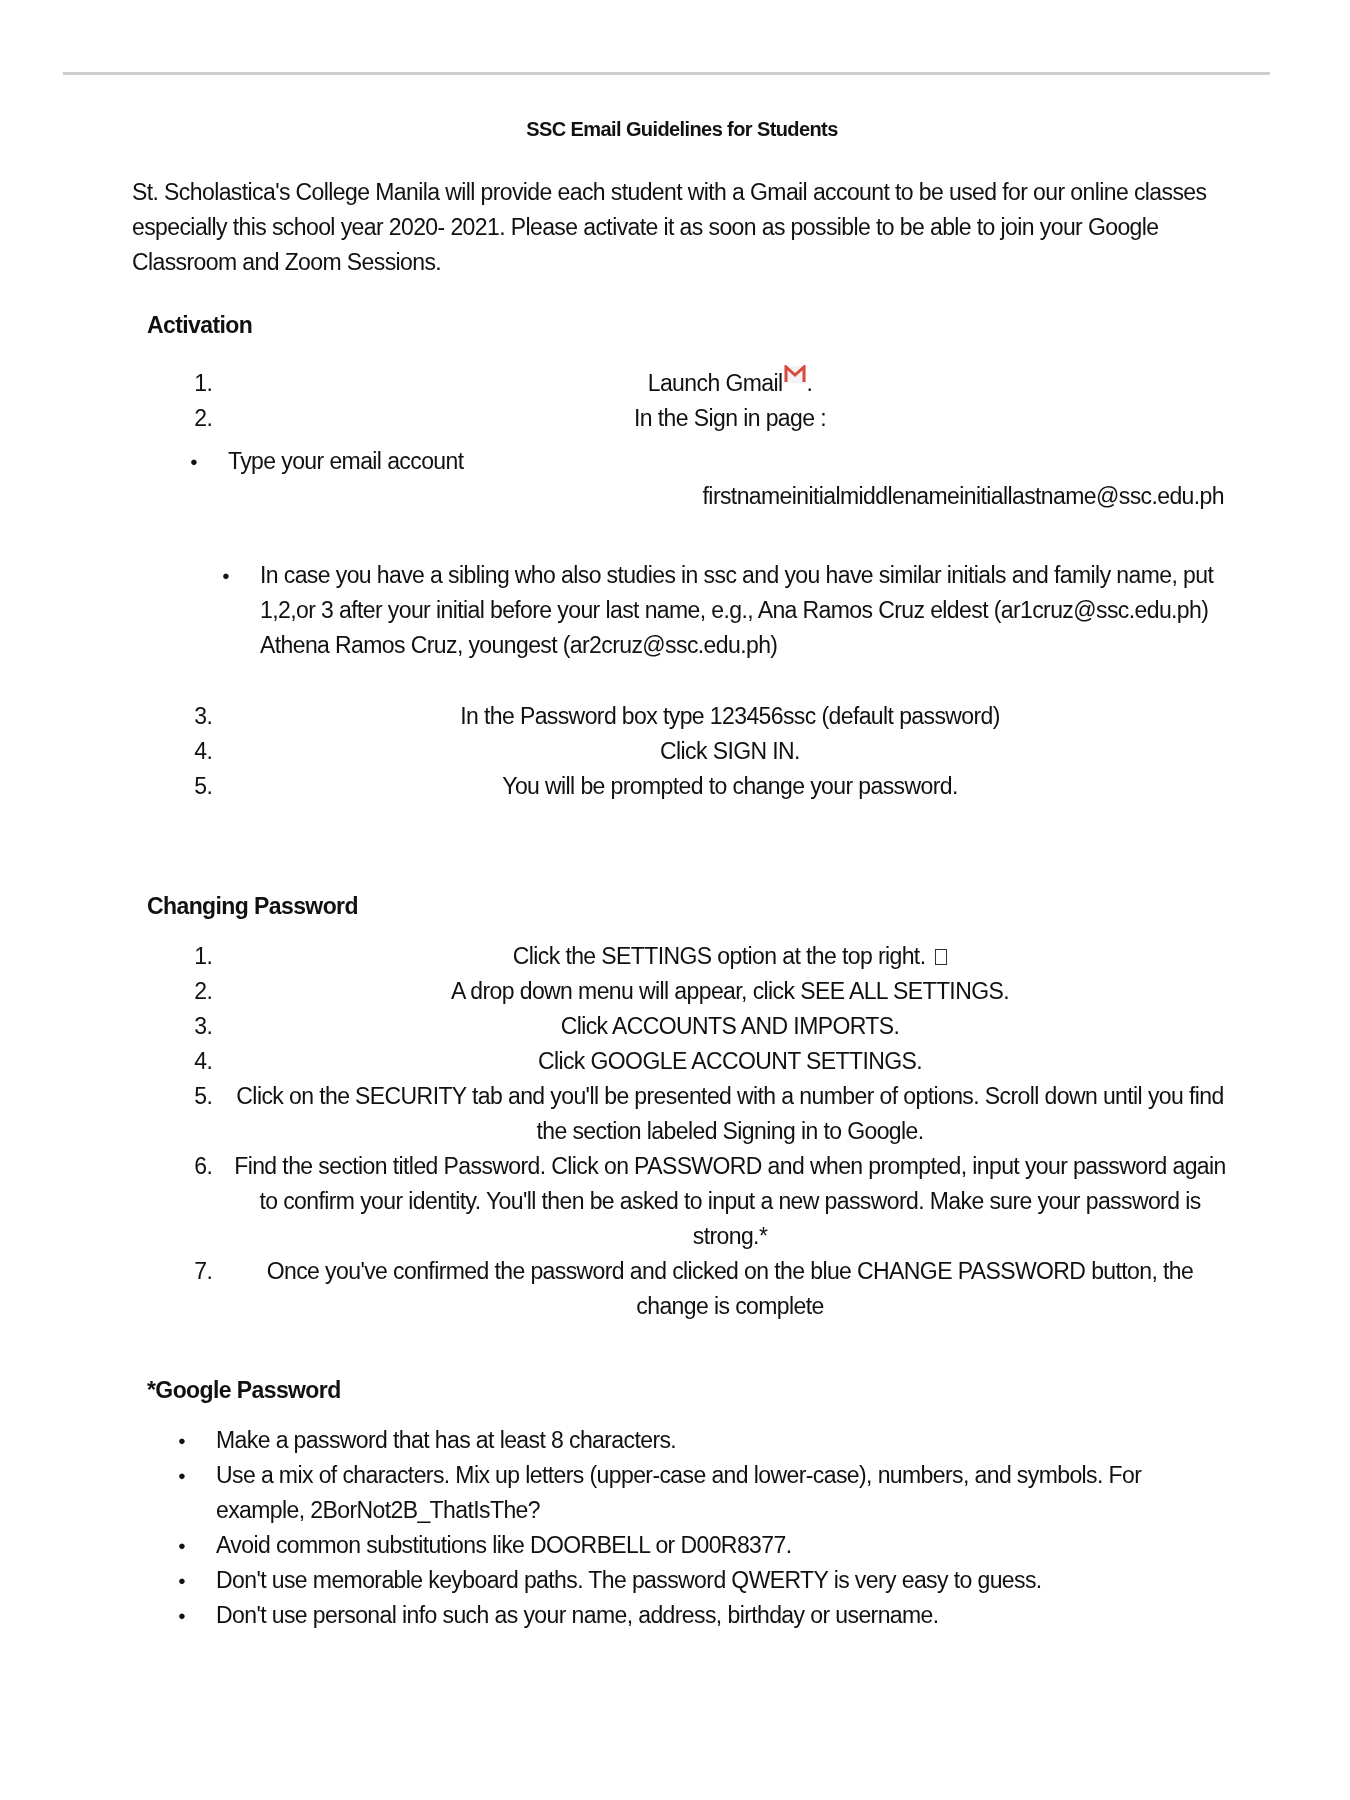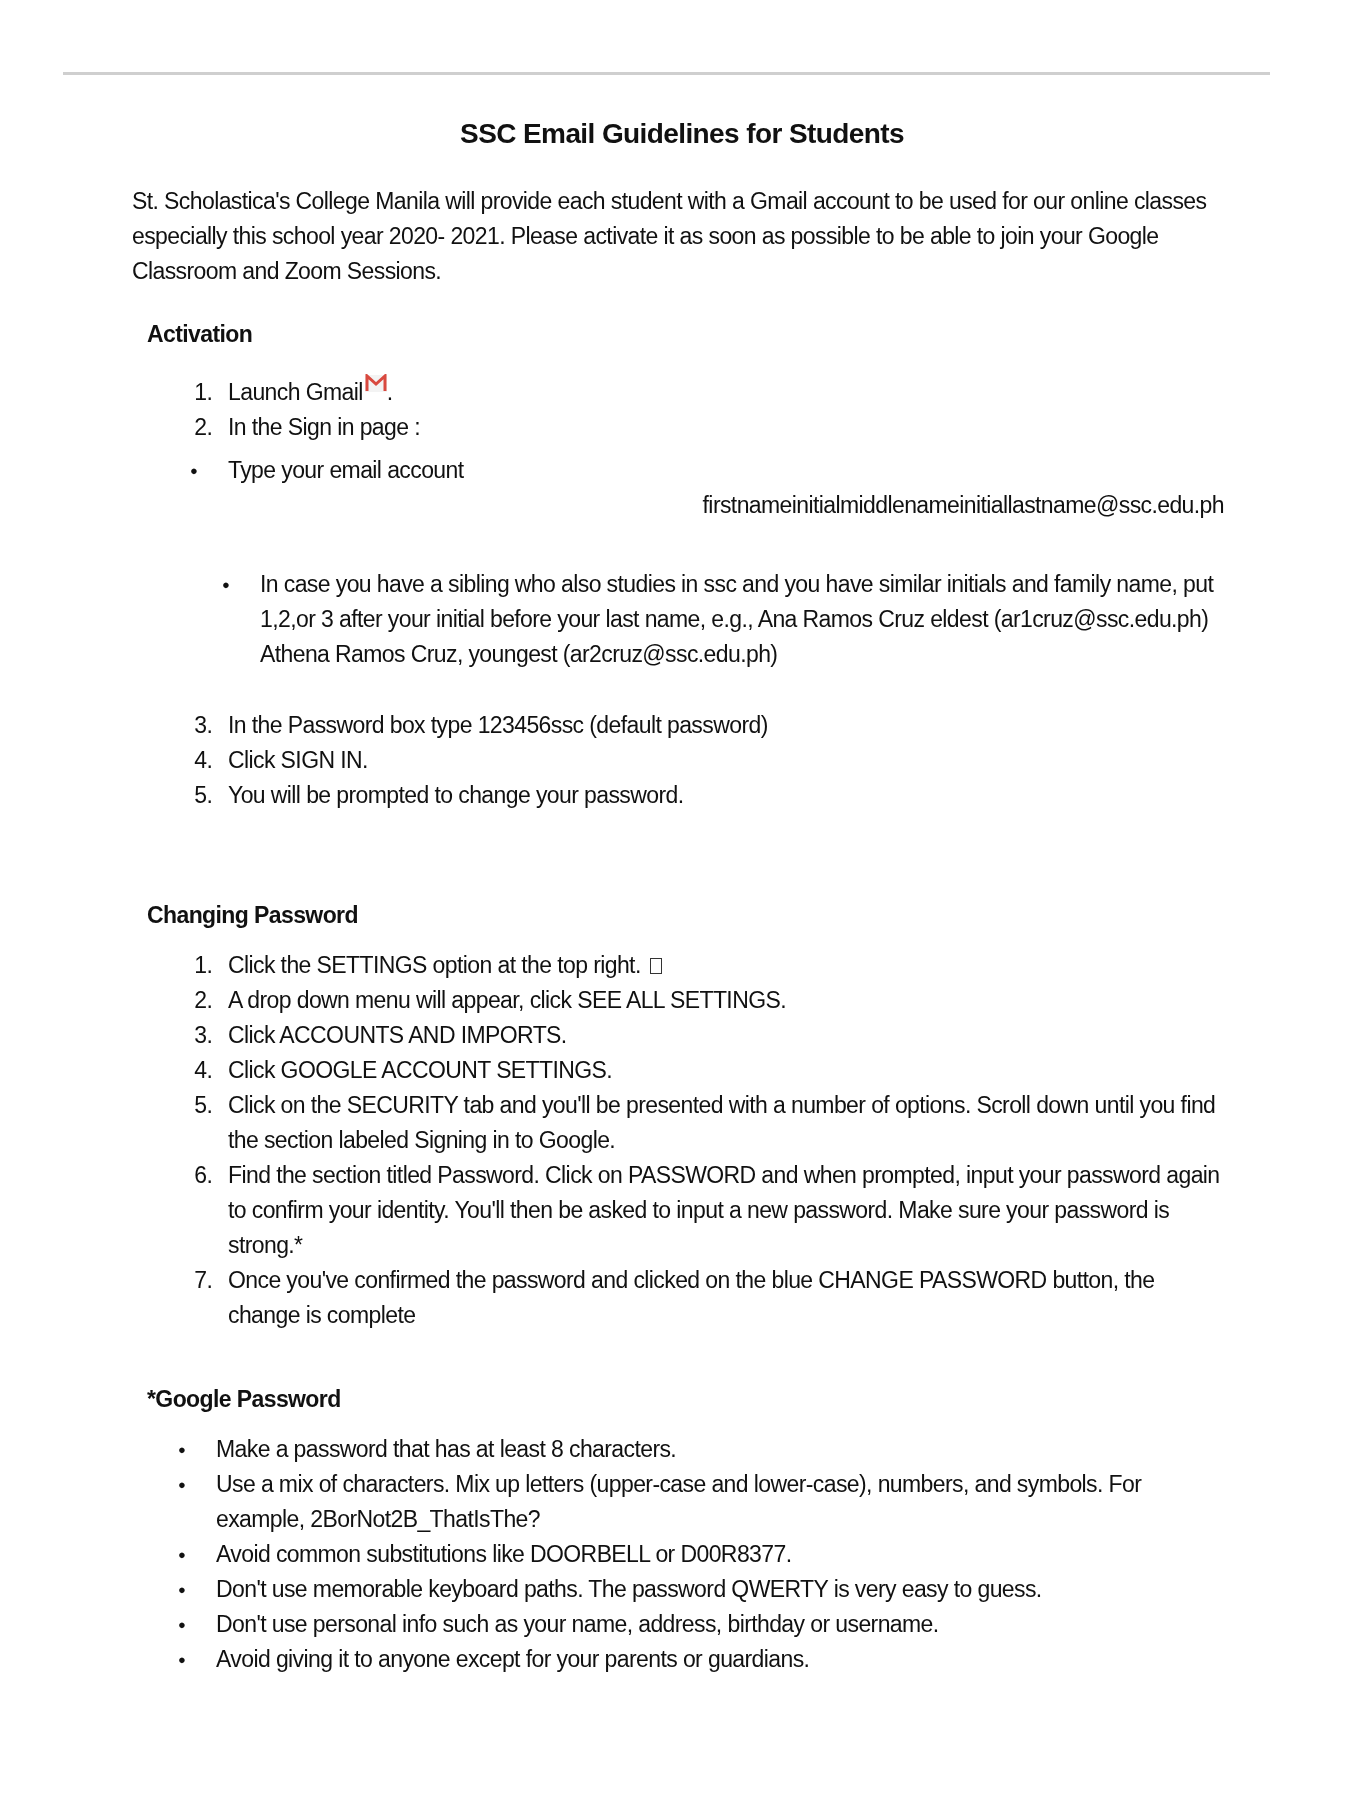--- a/index.html
+++ b/index.html
@@ -1,23 +1,23 @@
 <!DOCTYPE html>
 <html><head>
   <meta charset="utf-8">
   <style>
     html, body { margin: 0; padding: 0; background: #ffffff; }
     body { width: 1350px; height: 1800px; position: relative; overflow: hidden;
            font-family: "Liberation Sans", sans-serif; color: #111; }
     .rule { position: absolute; left: 63px; top: 72px; width: 1207px; height: 3px; background: #cfcfcf; }
     .page { position: absolute; left: 132px; top: 118px; width: 1100px; font-size: 23px; letter-spacing: -0.6px; }
-    .title { text-align: center; font-weight: bold; font-size: 28px; margin: 0 0 34px 0; width: 1100px; margin-left: -70px; padding-left: 140px; box-sizing: border-box; }
+    .title { text-align: center; font-weight: bold; font-size: 20px; margin: 0 0 34px 0; width: 1100px; margin-left: -70px; padding-left: 140px; box-sizing: border-box; }
     .intro { line-height: 35px; margin: 0 0 28px 0; }
     .section-title { font-weight: bold; margin: 15px; line-height: 35px; }
-    ol { margin: 0; padding-left: 86px; }
+    ol { margin: 0; padding-left: 86px; text-align: center; }
     ol li { line-height: 35px; padding-left: 10px; }
     ul { margin: 8px; padding-left: 90px; list-style: none; }
     ul li { position: relative; line-height: 35px; padding-left: 38px; }
     ul li::before { content: "\25CF"; position: absolute; left: 0; top: 0; font-size: 13px; }
     .indent-line { padding-left: 38px; line-height: 35px; text-align: right; }
     .gmail-icon { display: inline-block; width: 22px; height: 18px; vertical-align: 8px; margin-left: 2px; }
     .sq { display: inline-block; width: 10px; height: 14px; border: 1px solid #333; vertical-align: -1px; margin-left: 4px; }
     .u { text-decoration: underline; }
     .gap-a { height: 28px; }
     .gap-b { height: 70px; }
@@ -80,15 +80,14 @@
 
   <div class="gap-c"></div>
 
   <div class="section-title">*Google Password</div>
   <ul style="padding-left:38px;">
     <li>Make a password that has at least 8 characters.</li>
     <li>Use a mix of characters. Mix up letters (upper-case and lower-case), numbers, and symbols. For example, 2BorNot2B_ThatIsThe?</li>
     <li>Avoid common substitutions like DOORBELL or D00R8377.</li>
     <li>Don't use memorable keyboard paths. The password QWERTY is very easy to guess.</li>
     <li>Don't use personal info such as your name, address, birthday or username.</li>
-    <li>Avoid giving it to anyone except for your parents or guardians.</li>
   </ul>
 </div>
 
 </body></html>

